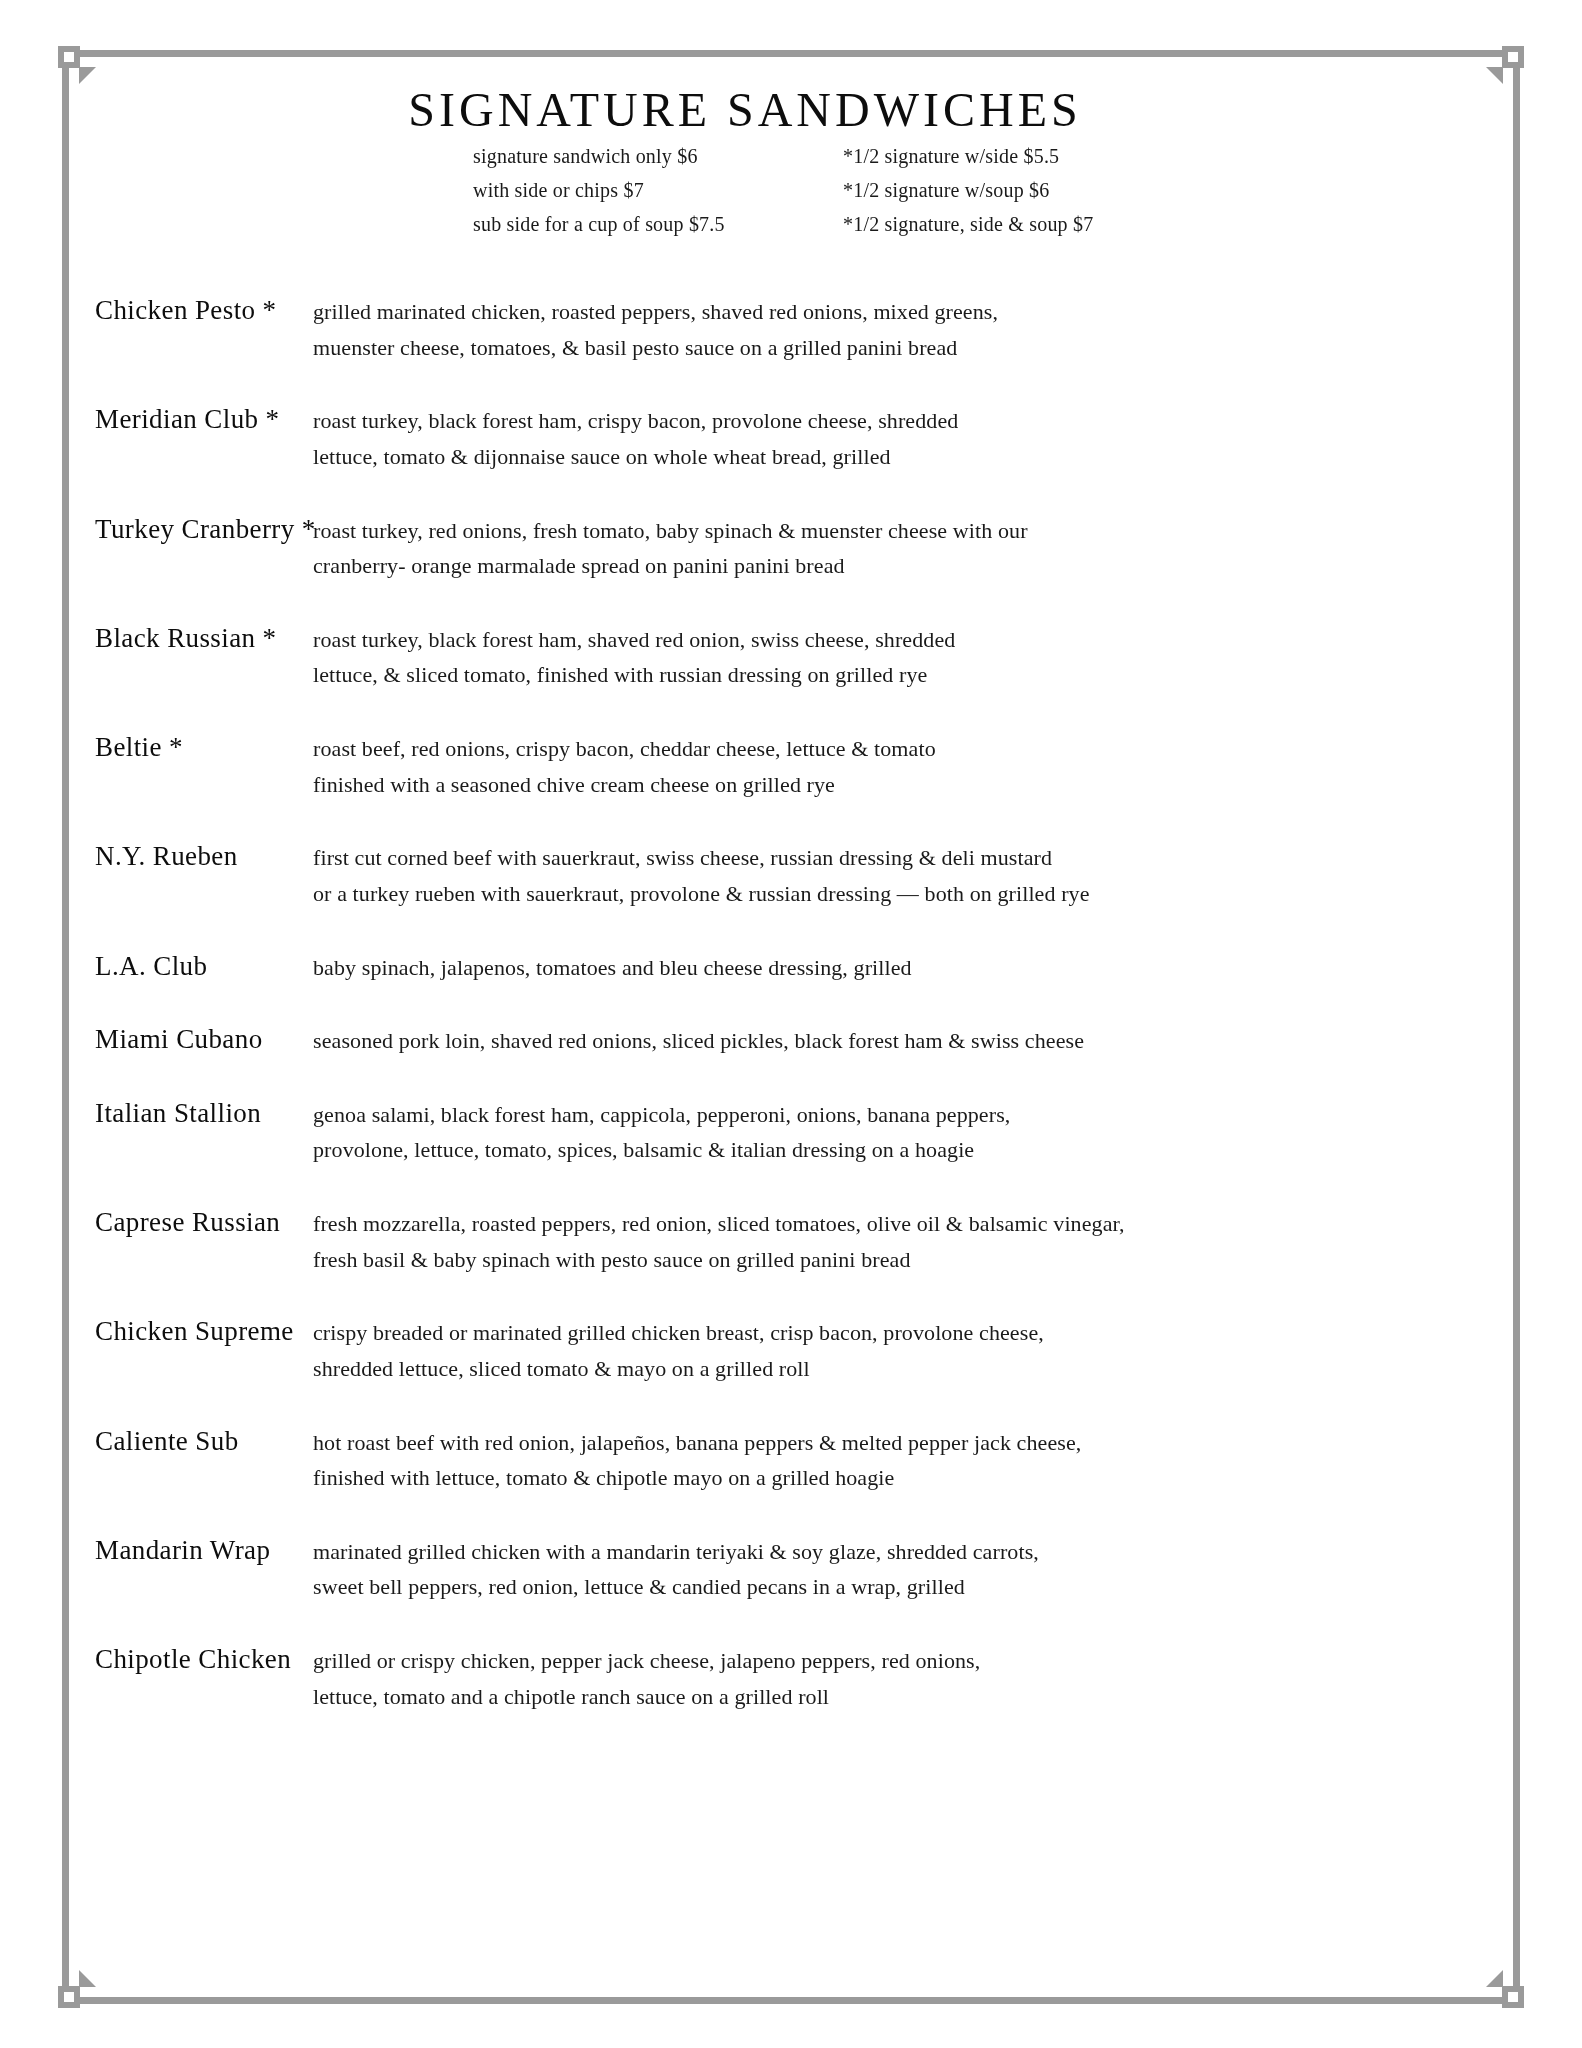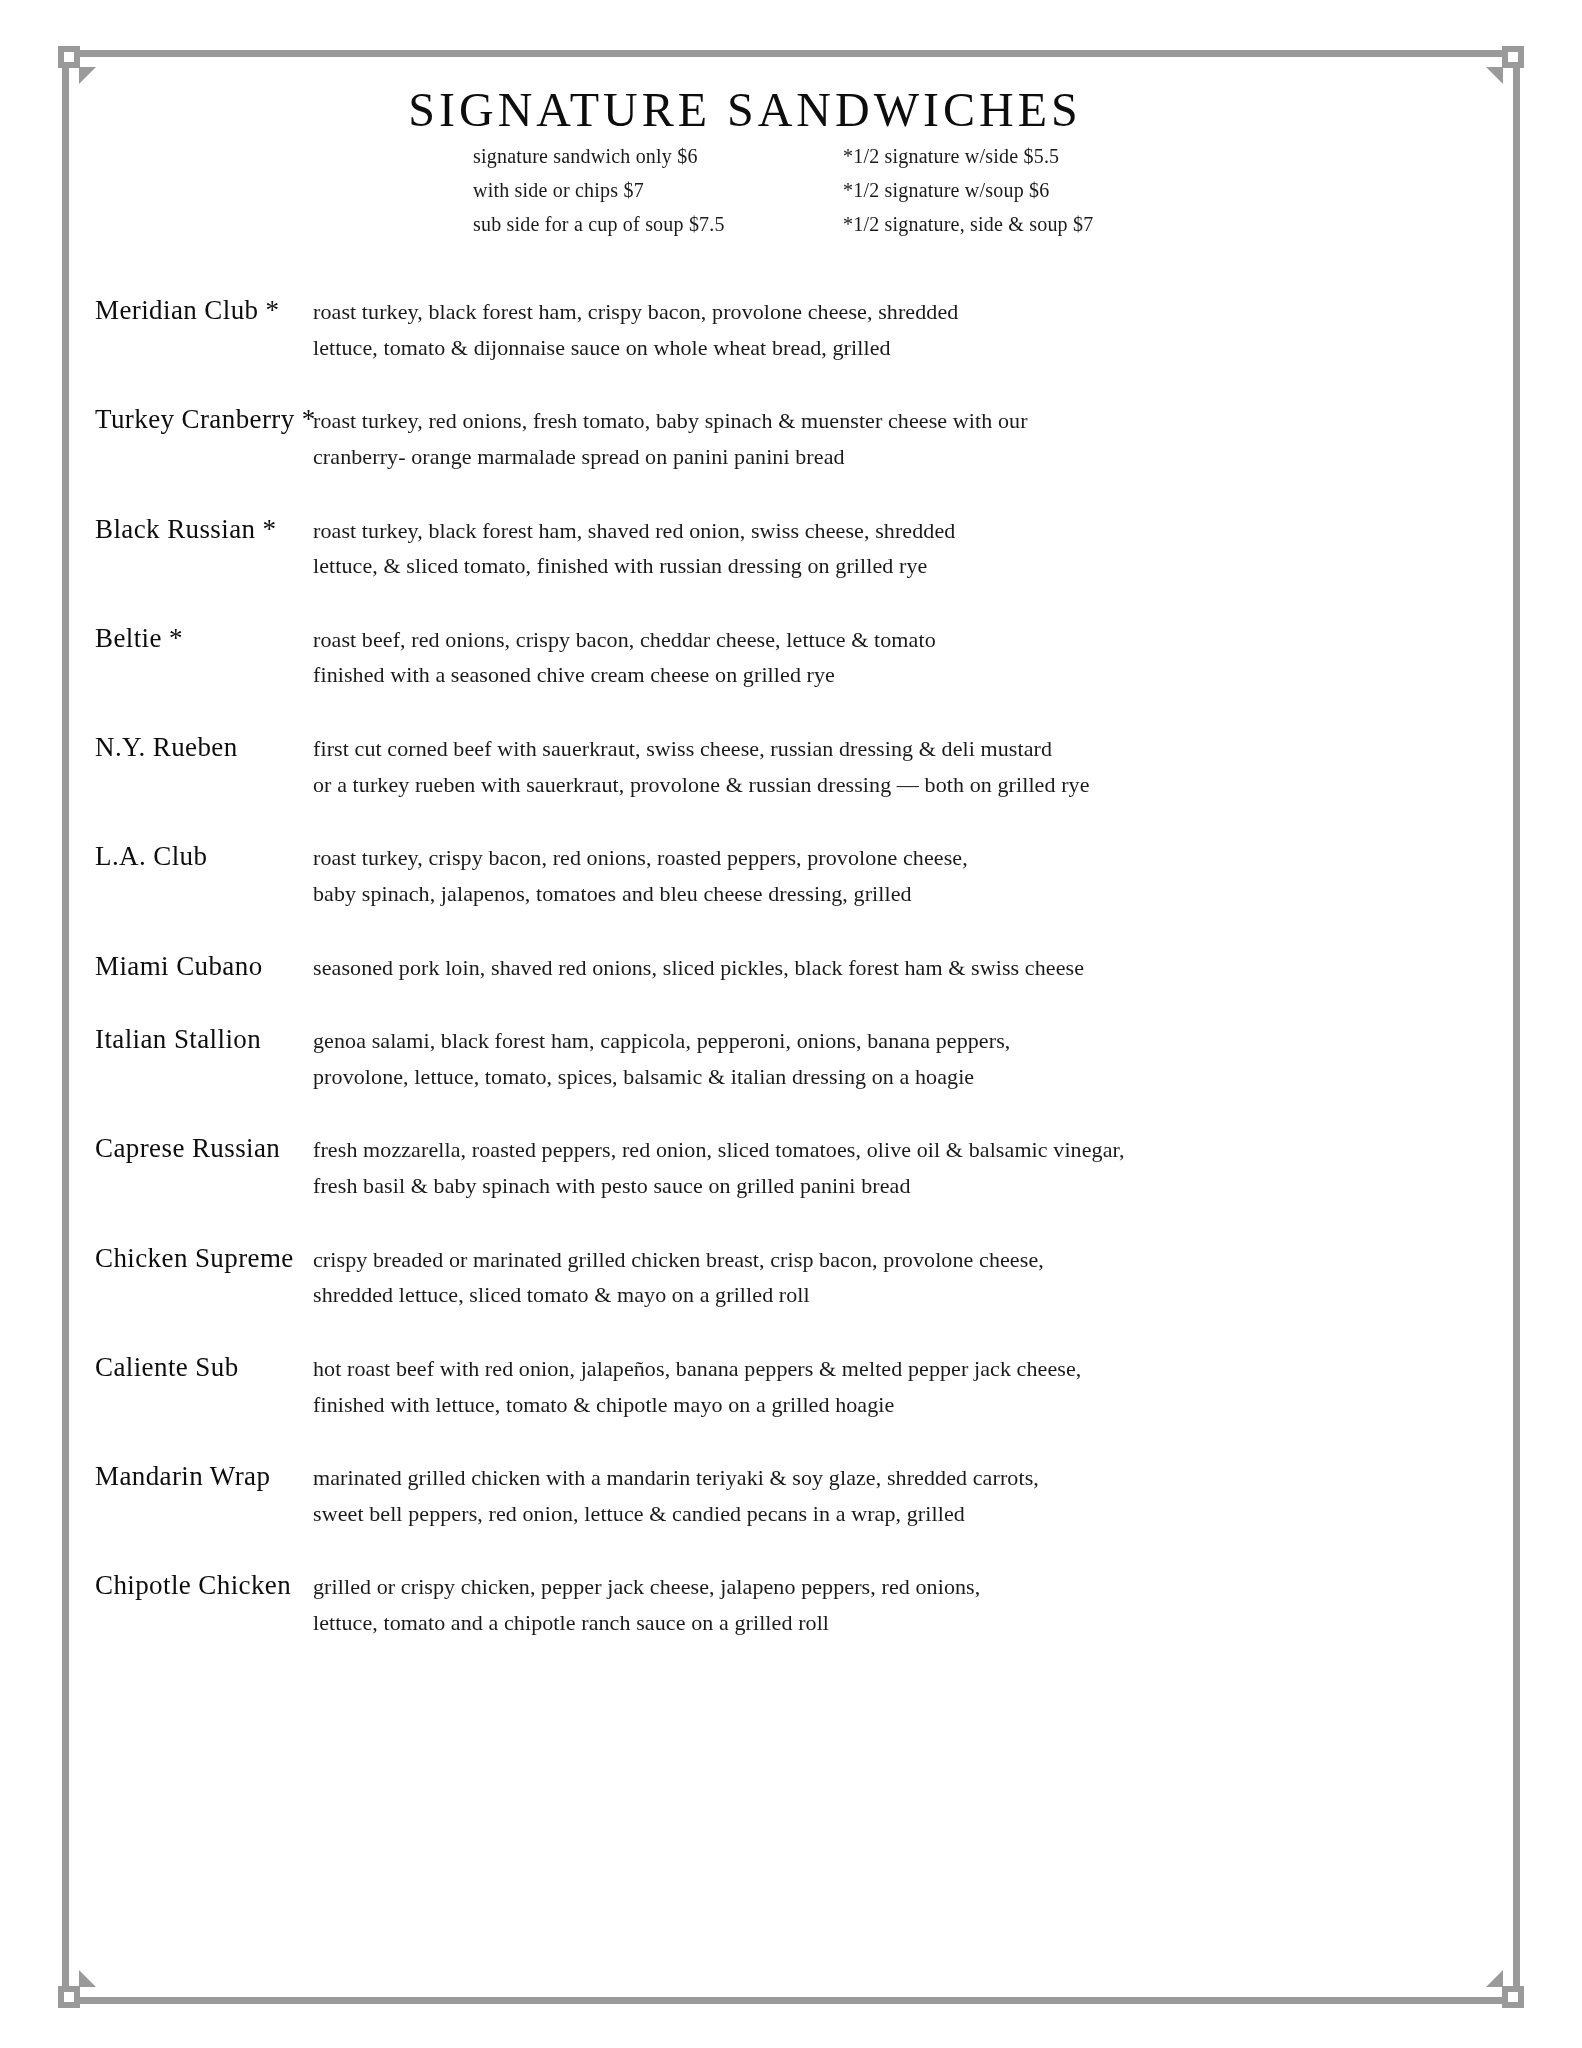--- a/index.html
+++ b/index.html
@@ -195,20 +195,27 @@
       </div>
       <div class="price-col price-col-right">
         <div class="price-line">*1/2 signature w/side $5.5</div>
         <div class="price-line">*1/2 signature w/soup $6</div>
         <div class="price-line">*1/2 signature, side &amp; soup $7</div>
       </div>
     </div>
 
     <div class="items">
 
+      <div class="item">
+        <div class="item-name">Chicken  Pesto *</div>
+        <div class="item-desc">
+          <div class="desc-line">grilled marinated chicken, roasted peppers, shaved red onions, mixed greens,</div>
+          <div class="desc-line">muenster cheese, tomatoes, &amp; basil pesto sauce on a grilled panini bread</div>
+        </div>
+      </div>
 
       <div class="item">
         <div class="item-name">Meridian Club *</div>
         <div class="item-desc">
           <div class="desc-line">roast turkey, black forest ham, crispy bacon, provolone cheese, shredded</div>
           <div class="desc-line">lettuce, tomato &amp; dijonnaise sauce on whole wheat  bread, grilled</div>
         </div>
       </div>
 
       <div class="item">
@@ -239,21 +246,20 @@
         <div class="item-name">N.Y. Rueben</div>
         <div class="item-desc">
           <div class="desc-line">first cut corned beef  with sauerkraut, swiss cheese, russian dressing  &amp; deli  mustard</div>
           <div class="desc-line">or a turkey rueben with sauerkraut, provolone &amp; russian dressing — both on grilled rye</div>
         </div>
       </div>
 
       <div class="item">
         <div class="item-name">L.A. Club</div>
         <div class="item-desc">
-          <div class="desc-line">roast turkey, crispy bacon, red onions, roasted peppers, provolone cheese,</div>
           <div class="desc-line">baby spinach, jalapenos, tomatoes and bleu cheese dressing, grilled</div>
         </div>
       </div>
 
       <div class="item">
         <div class="item-name">Miami Cubano</div>
         <div class="item-desc">
           <div class="desc-line">seasoned pork loin, shaved red onions, sliced pickles, black forest ham &amp; swiss cheese</div>
         </div>
       </div>

